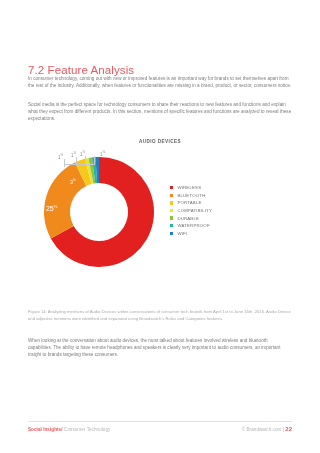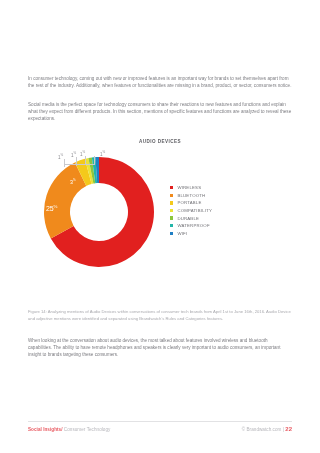--- a/index.html
+++ b/index.html
@@ -182,20 +182,21 @@
     color: #e8575f;
     font-weight: 700;
     font-size: 6px;
   }
 </style>
 </head>
 <body>
 
 <div class="page">
 
+  <h2 class="section-title">7.2 Feature Analysis</h2>
 
   <p class="body-block" id="para-intro">In consumer technology, coming out with new or improved features is an important way for brands to set themselves apart from the rest of the industry. Additionally, when features or functionalities are missing in a brand, product, or sector, consumers notice.</p>
   <p class="body-block" id="para-social">Social media is the perfect space for technology consumers to share their reactions to new features and functions and explain what they expect from different products. In this section, mentions of specific features and functions are analyzed to reveal these expectations.</p>
 
   <div class="chart-title">AUDIO DEVICES</div>
 
   <div class="chart-area">
 
     <div class="donut-wrap">
       <svg width="116" height="116" viewBox="0 0 116 116">

